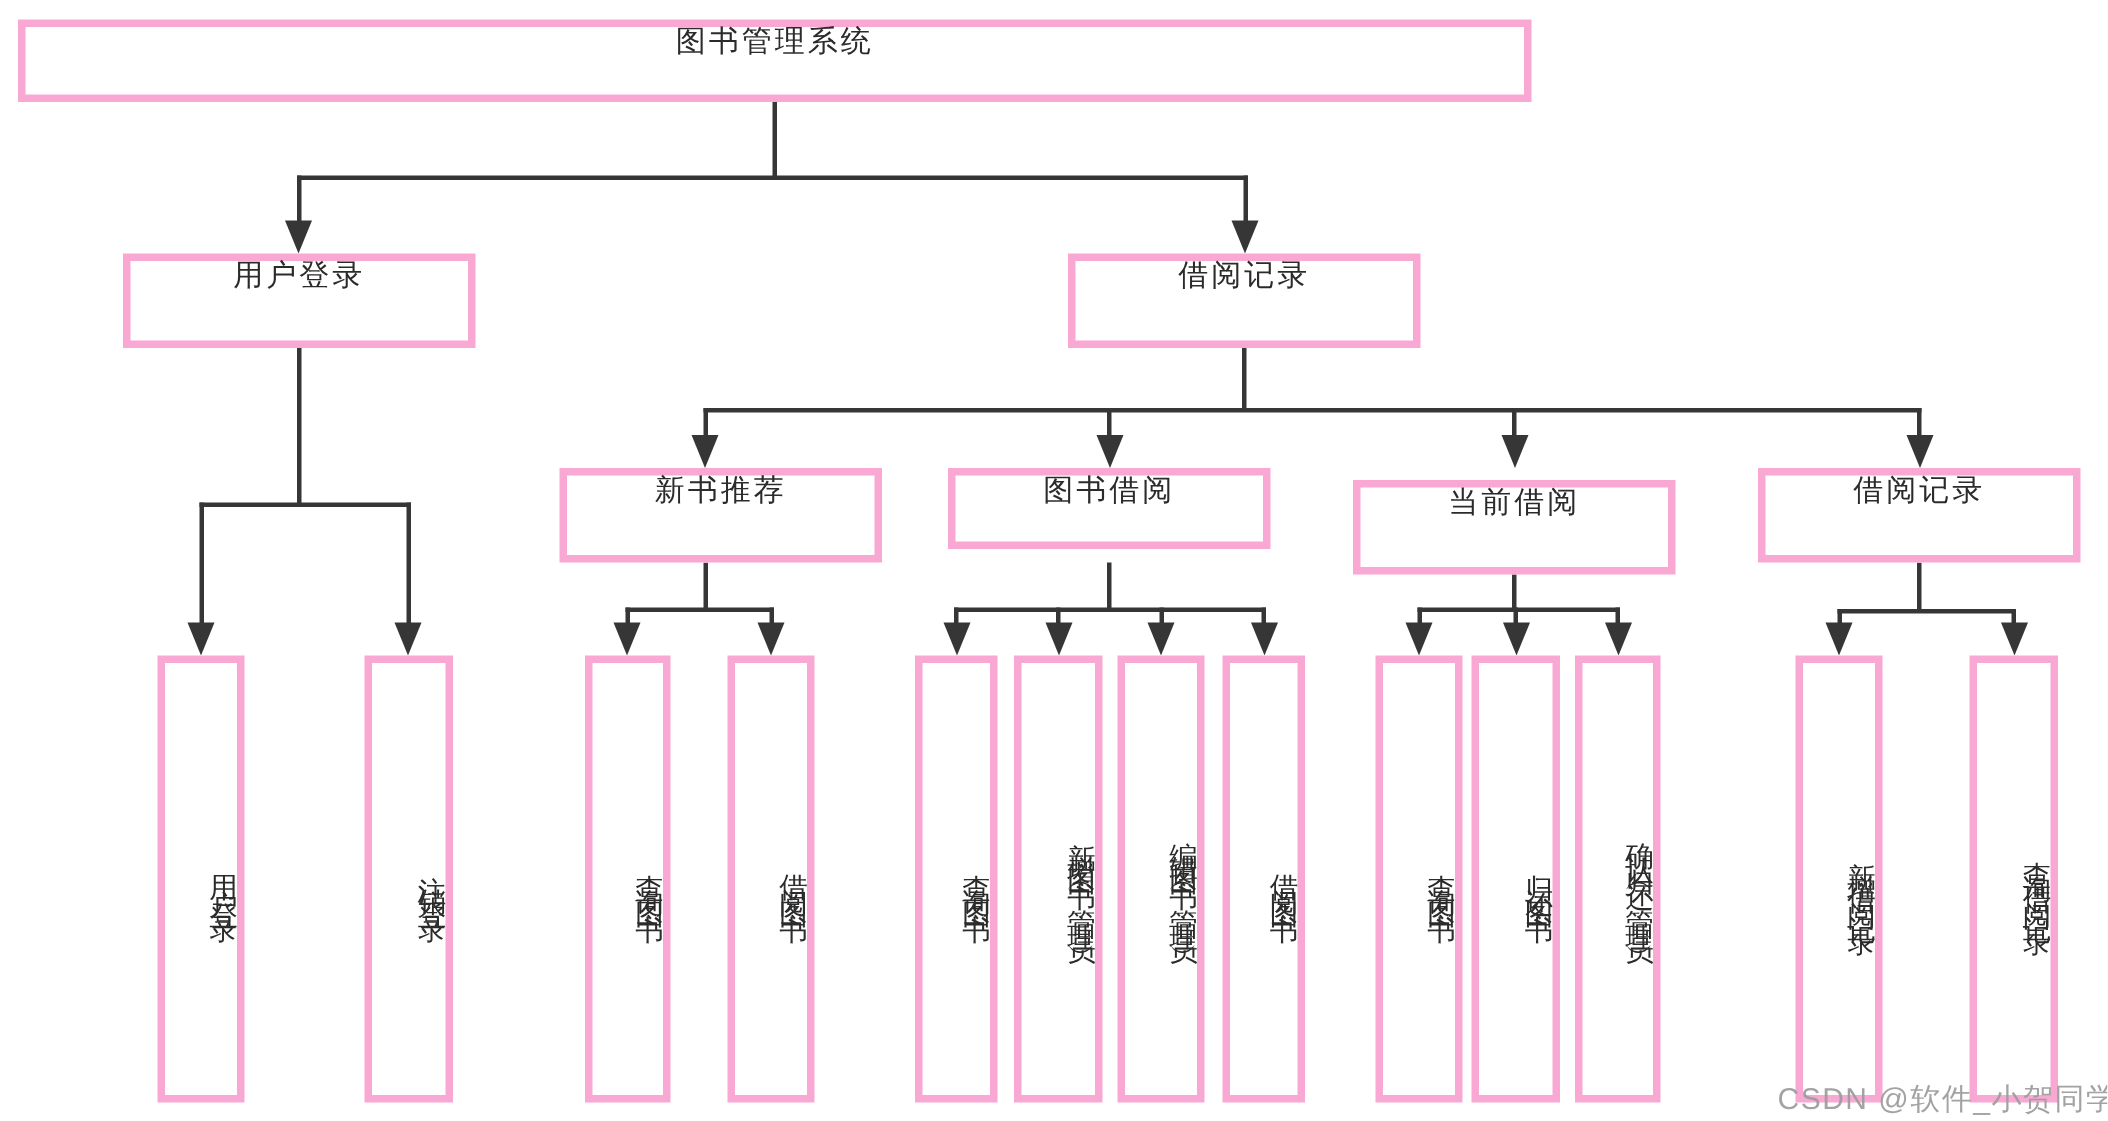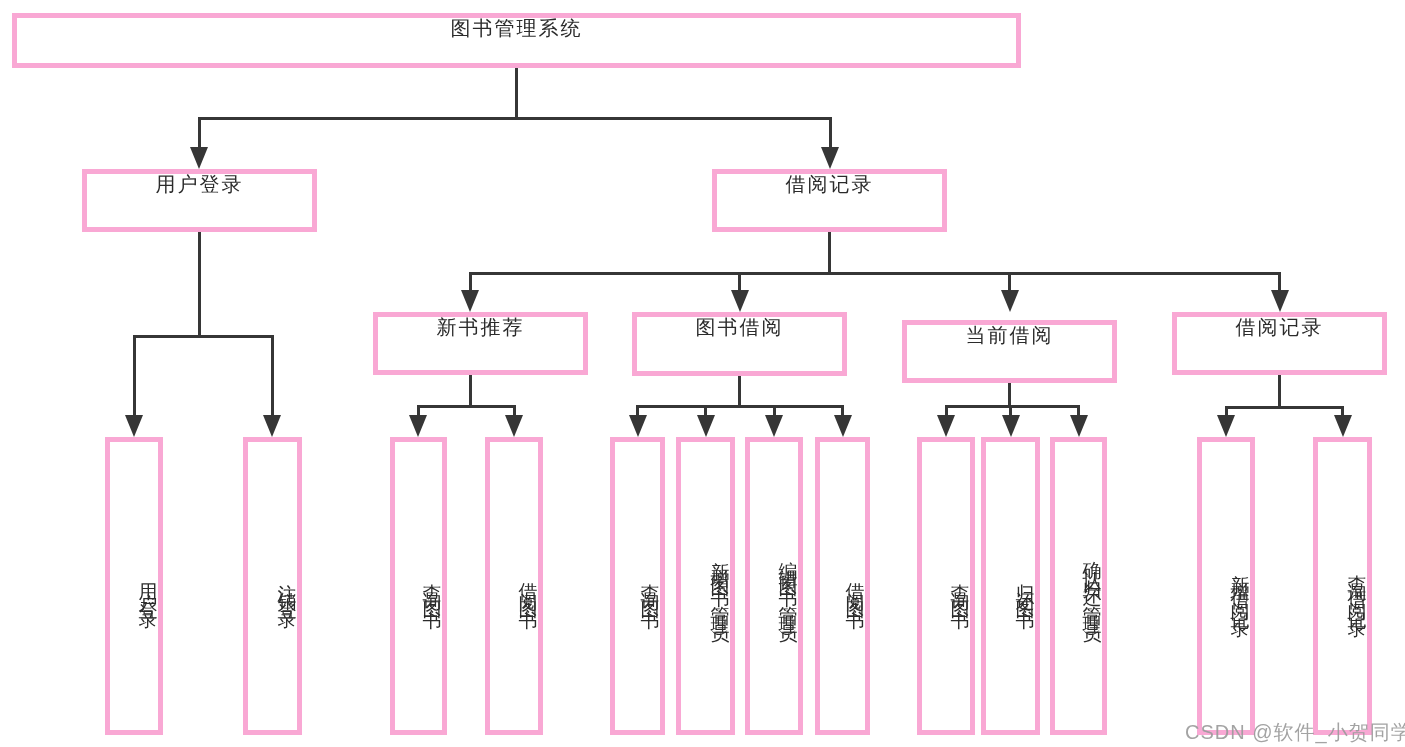--- a/index.html
+++ b/index.html
@@ -126,21 +126,21 @@
     </div>
     <div class="box v" style="left: 105px; top: 437px; width: 58px; height: 298px;">
       <span>用户登录</span>
     </div>
     <div class="box v" style="left: 243px; top: 437px; width: 59px; height: 298px;">
       <span>注销登录</span>
     </div>
     <div class="box h" style="left: 373px; top: 312px; width: 215px; height: 63px;">
       <span>新书推荐</span>
     </div>
-    <div class="box h" style="left: 632px; top: 312px; width: 215px; height: 64px;">
+    <div class="box h" style="left: 632px; top: 312px; width: 215px; height: 54px;">
       <span>图书借阅</span>
     </div>
     <div class="box h" style="left: 902px; top: 320px; width: 215px; height: 63px;">
       <span>当前借阅</span>
     </div>
     <div class="box h" style="left: 1172px; top: 312px; width: 215px; height: 63px;">
       <span>借阅记录</span>
     </div>
     <div class="box v" style="left: 390px; top: 437px; width: 57px; height: 298px;">
       <span>查询图书</span>

